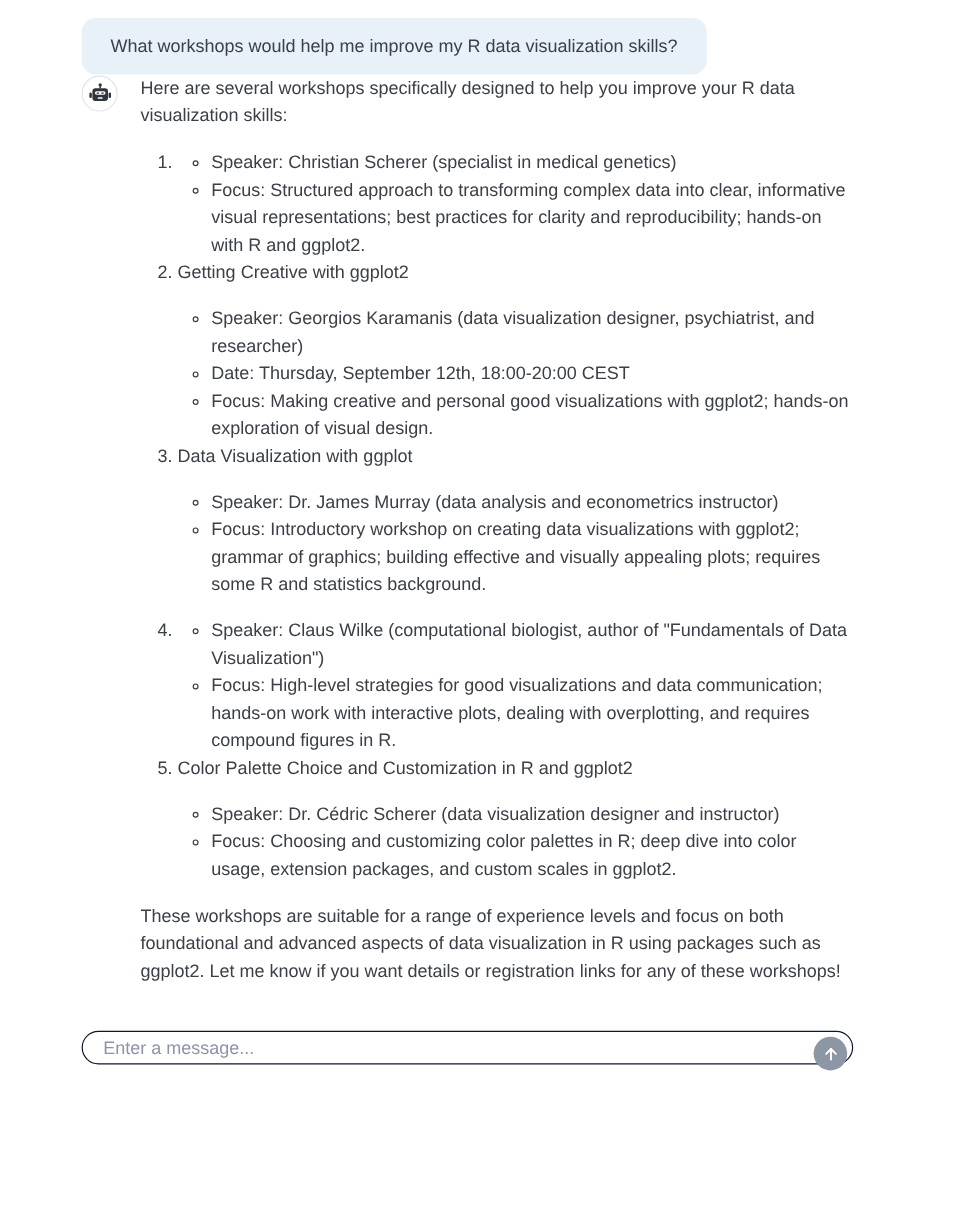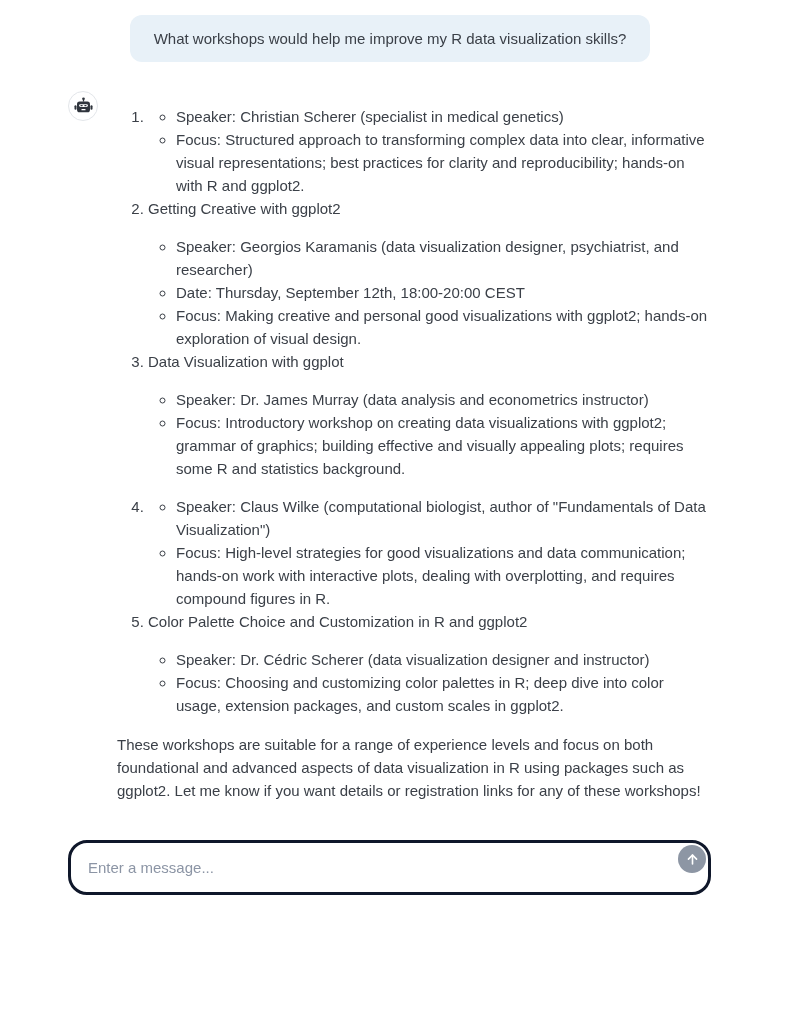--- a/index.html
+++ b/index.html
@@ -9,21 +9,21 @@
     background: #ffffff;
     font-family: "Liberation Sans", "DejaVu Sans", sans-serif;
     font-size: 15px; color: #3b4048;
   }
   .chat {
     width: 644px;
     margin: 0 0 0 68px;
     padding-top: 15px;
   }
   
-  .user-row { display: flex; justify-content: center; margin-bottom: 28px; }
+  .user-row { display: flex; justify-content: flex-start; }
   .user-bubble {
     background: #e8f1f8;
     border-radius: 12px;
     padding: 12px 24px;
     line-height: 23px;
     max-width: 560px;
   }
   
   .assistant-row { display: flex; align-items: flex-start; }
   .avatar {
@@ -48,22 +48,22 @@
   ol.workshops > li { line-height: 23px; }
   ul.details {
     list-style-type: circle;
     margin: 15px 0 0 0;
     padding-left: 28px;
   }
   ul.details > li { line-height: 23px; }
   
   .composer { position: relative; margin-top: 22px; width: 643px; }
   .composer input {
-    width: 100%; height: 55px;
-    border: 3px solid #0f172a;
+    width: 100%; height: 28px;
+    border: 1px solid #0f172a;
     border-radius: 19px;
     padding: 0 46px 0 17px;
     font-family: "Liberation Sans", "DejaVu Sans", sans-serif;
     font-size: 15px; color: #3b4048;
     outline: none;
     background: #ffffff;
   }
   .composer input::placeholder { color: #8c95a5; }
   .send-btn {
     position: absolute; right: 5px; top: 5px;
@@ -94,20 +94,21 @@
           <rect x="3.8" y="5.8" width="16.4" height="13.4" rx="3.2"></rect>
           <rect x="6.4" y="9" width="11.2" height="3.7" rx="1.85" fill="#ffffff"></rect>
           <rect x="8.2" y="10.1" width="2.7" height="1.5" rx="0.4" fill="#2f343c"></rect>
           <rect x="13.1" y="10.1" width="2.7" height="1.5" rx="0.4" fill="#2f343c"></rect>
           <rect x="9.3" y="15.1" width="5.4" height="1.7" rx="0.85" fill="#ffffff"></rect>
         </svg>
       </span>
     </div>
 
     <div class="message">
+      <p>Here are several workshops specifically designed to help you improve your R data visualization skills:</p>
 
       <ol class="workshops">
         <li>
           <ul class="details">
             <li>Speaker: Christian Scherer (specialist in medical genetics)</li>
             <li>Focus: Structured approach to transforming complex data into clear, informative visual representations; best practices for clarity and reproducibility; hands-on with R and ggplot2.</li>
           </ul>
         </li>
         <li>
           <span>Getting Creative with ggplot2</span>

